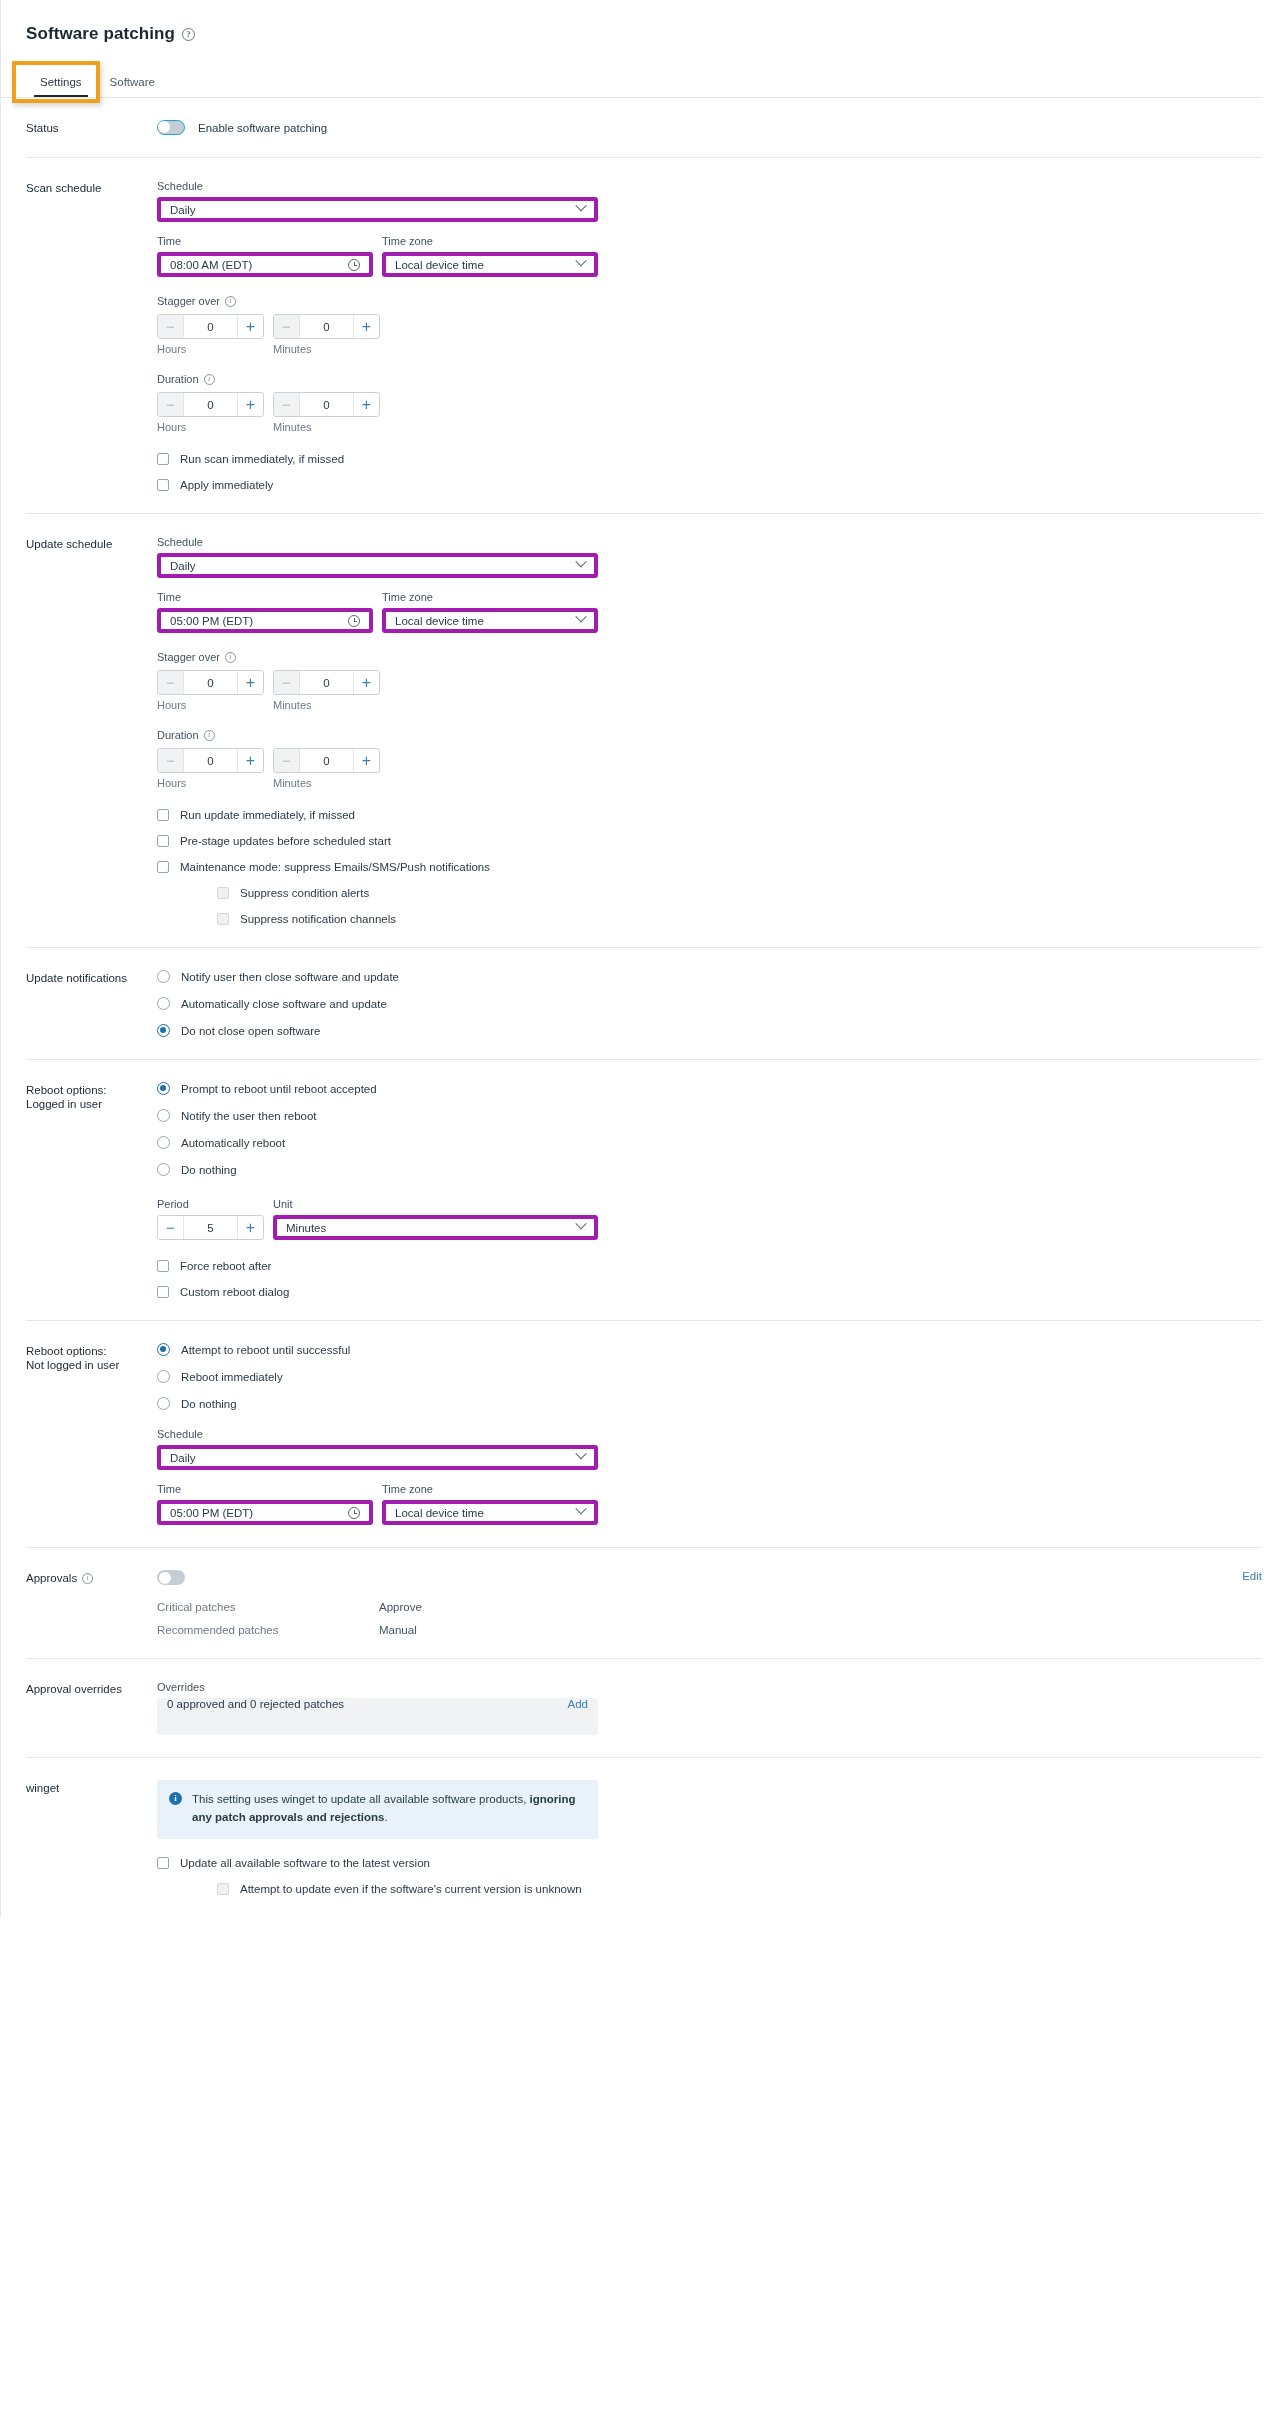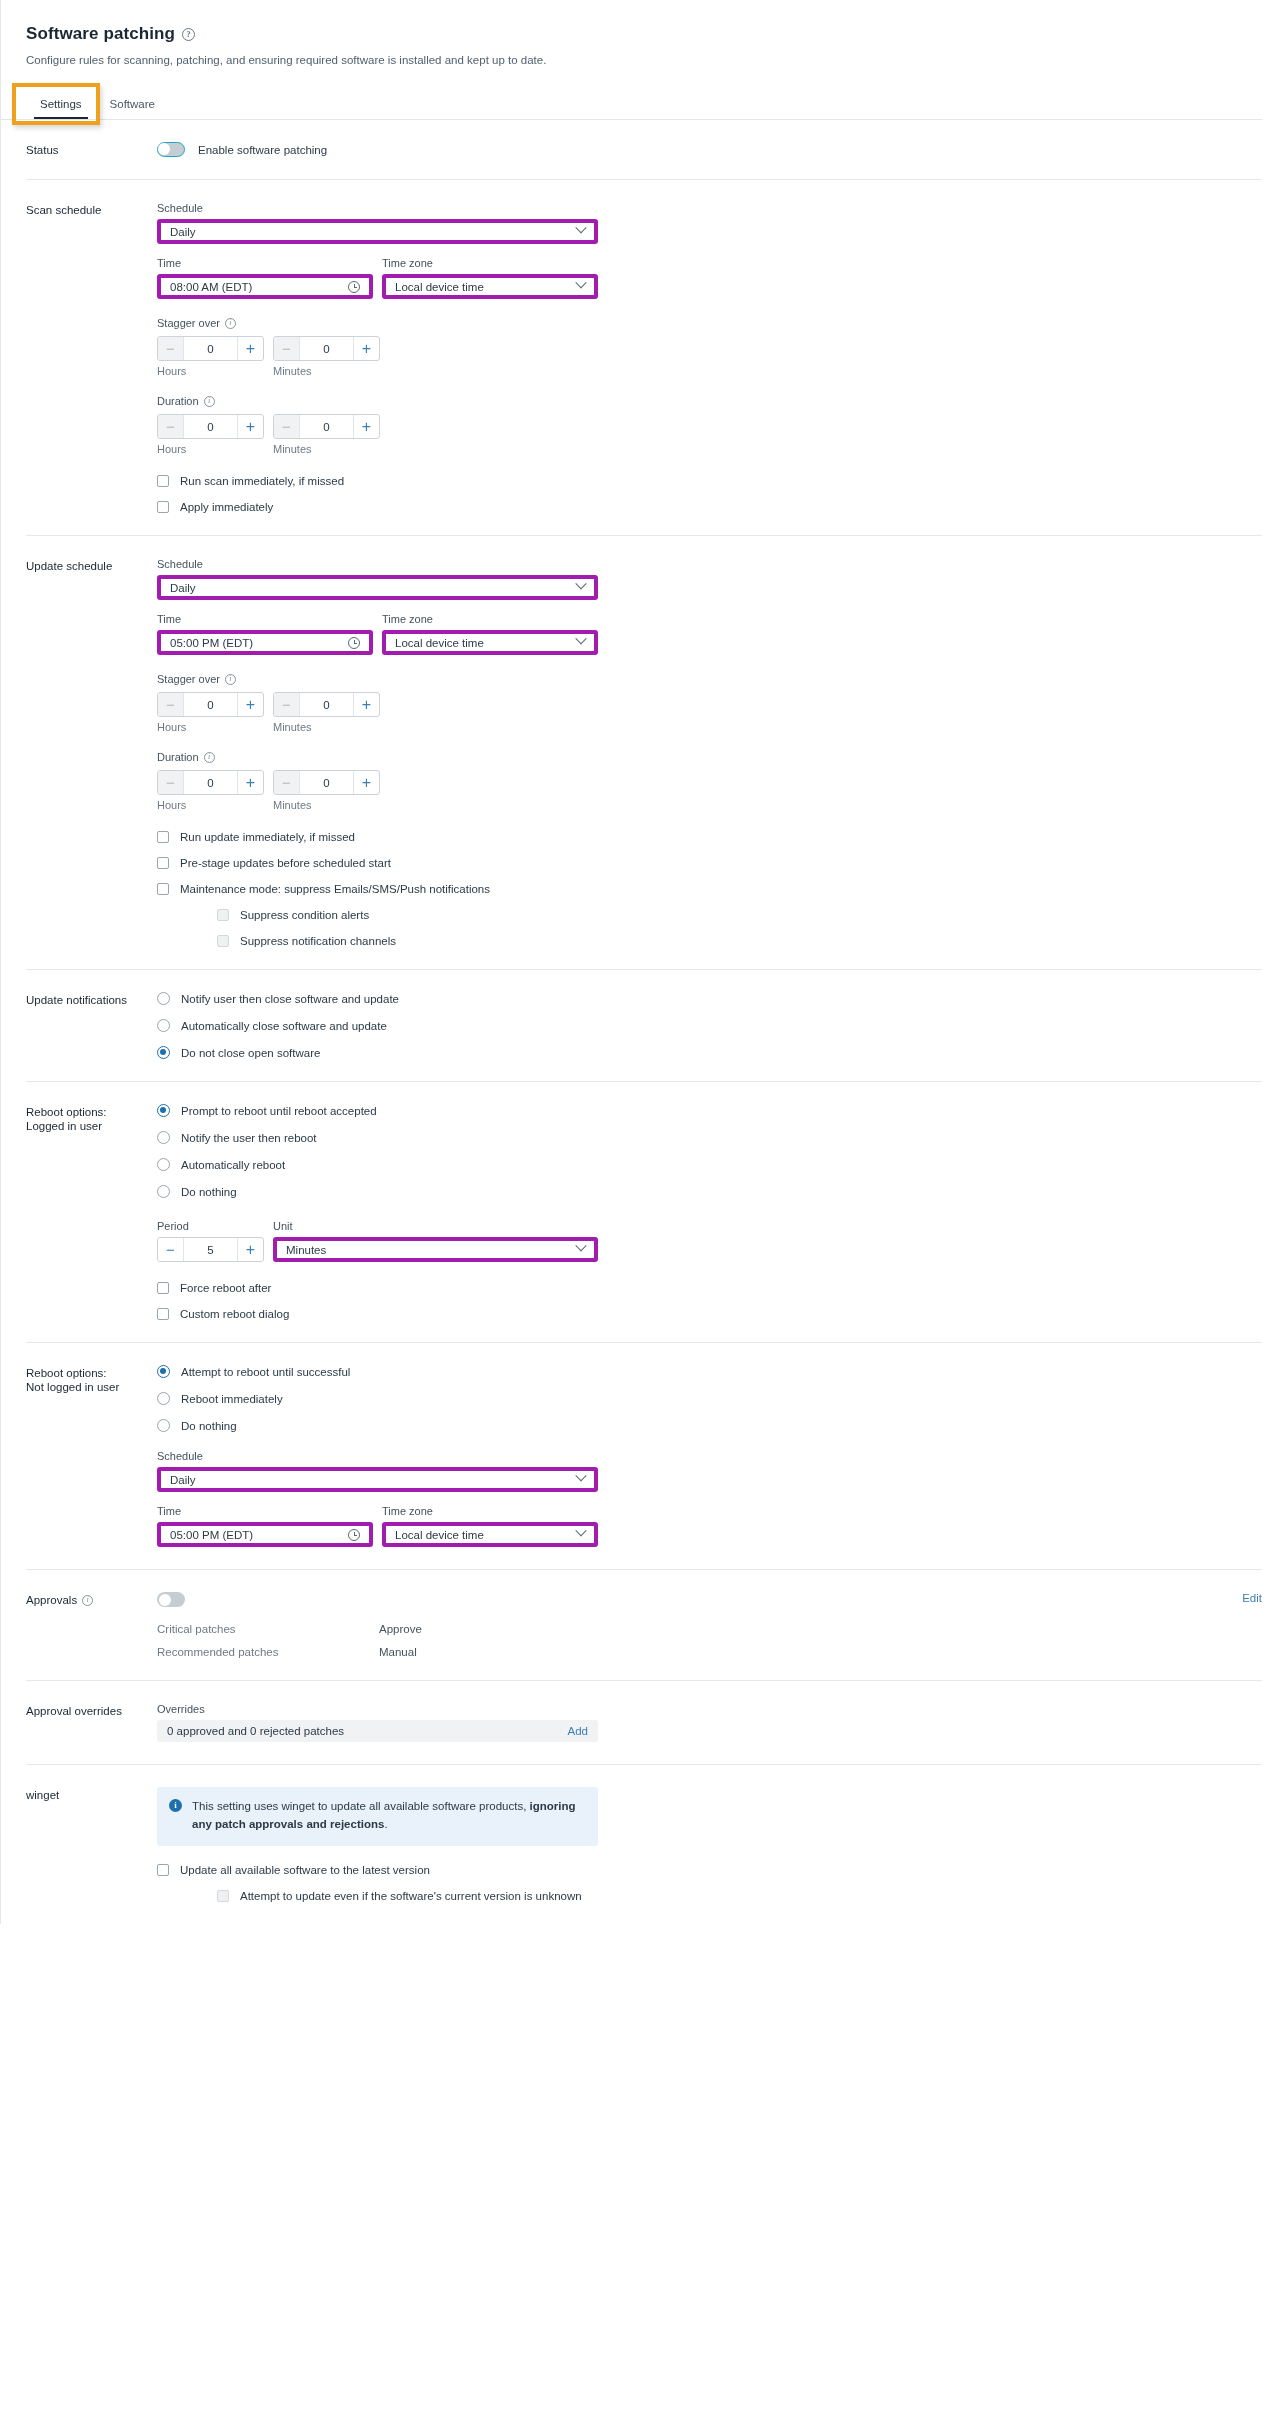--- a/index.html
+++ b/index.html
@@ -145,22 +145,22 @@
   .appr-grid { margin-top:16px; display:grid; grid-template-columns:222px auto;
                row-gap:11px; }
   .appr-k { font-size:11.5px; color:#6e7a86; }
   .appr-v { font-size:11.5px; color:#44525f; }
   .edit-link { font-size:11.5px; color:#3c7fb5; cursor:pointer; }
   .appr-top { display:flex; align-items:flex-start; }
   .appr-top .spacer { flex:1; }
 
   
   .override-bar {
-    margin-top:5px; width:441px; height:22px; background:#f0f2f4;
-    border-radius:3px; display:flex; align-items:center;
+    margin-top:5px; width:441px; height:37px; background:#f0f2f4;
+    border-radius:3px; display:flex; 
     padding:0 10px; font-size:11.5px; color:#2c3a47;
   }
   .override-bar .add { margin-left:auto; color:#3c7fb5; cursor:pointer; }
 
   
   .banner {
     width:441px; background:#e9f2fa; border-radius:3px;
     padding:11px 12px 12px 12px; display:flex; gap:10px;
     font-size:11.5px; color:#2c3a47; line-height:1.55;
   }
@@ -177,21 +177,20 @@
 <body>
 
 <div class="page">
   <div class="left-edge"></div>
 
   <div class="page-head">
     <div class="page-title">
       <span>Software patching</span>
       <span class="help-ring">?</span>
     </div>
-    <div class="page-sub">Configure rules for scanning, patching, and ensuring required software is installed and kept up to date.</div>
   </div>
 
   <div class="tabs">
     <div class="tab active">
       <span>Settings</span>
     </div>
     <div class="tab">
       <span>Software</span>
     </div>
     <div class="tab-highlight"></div>

